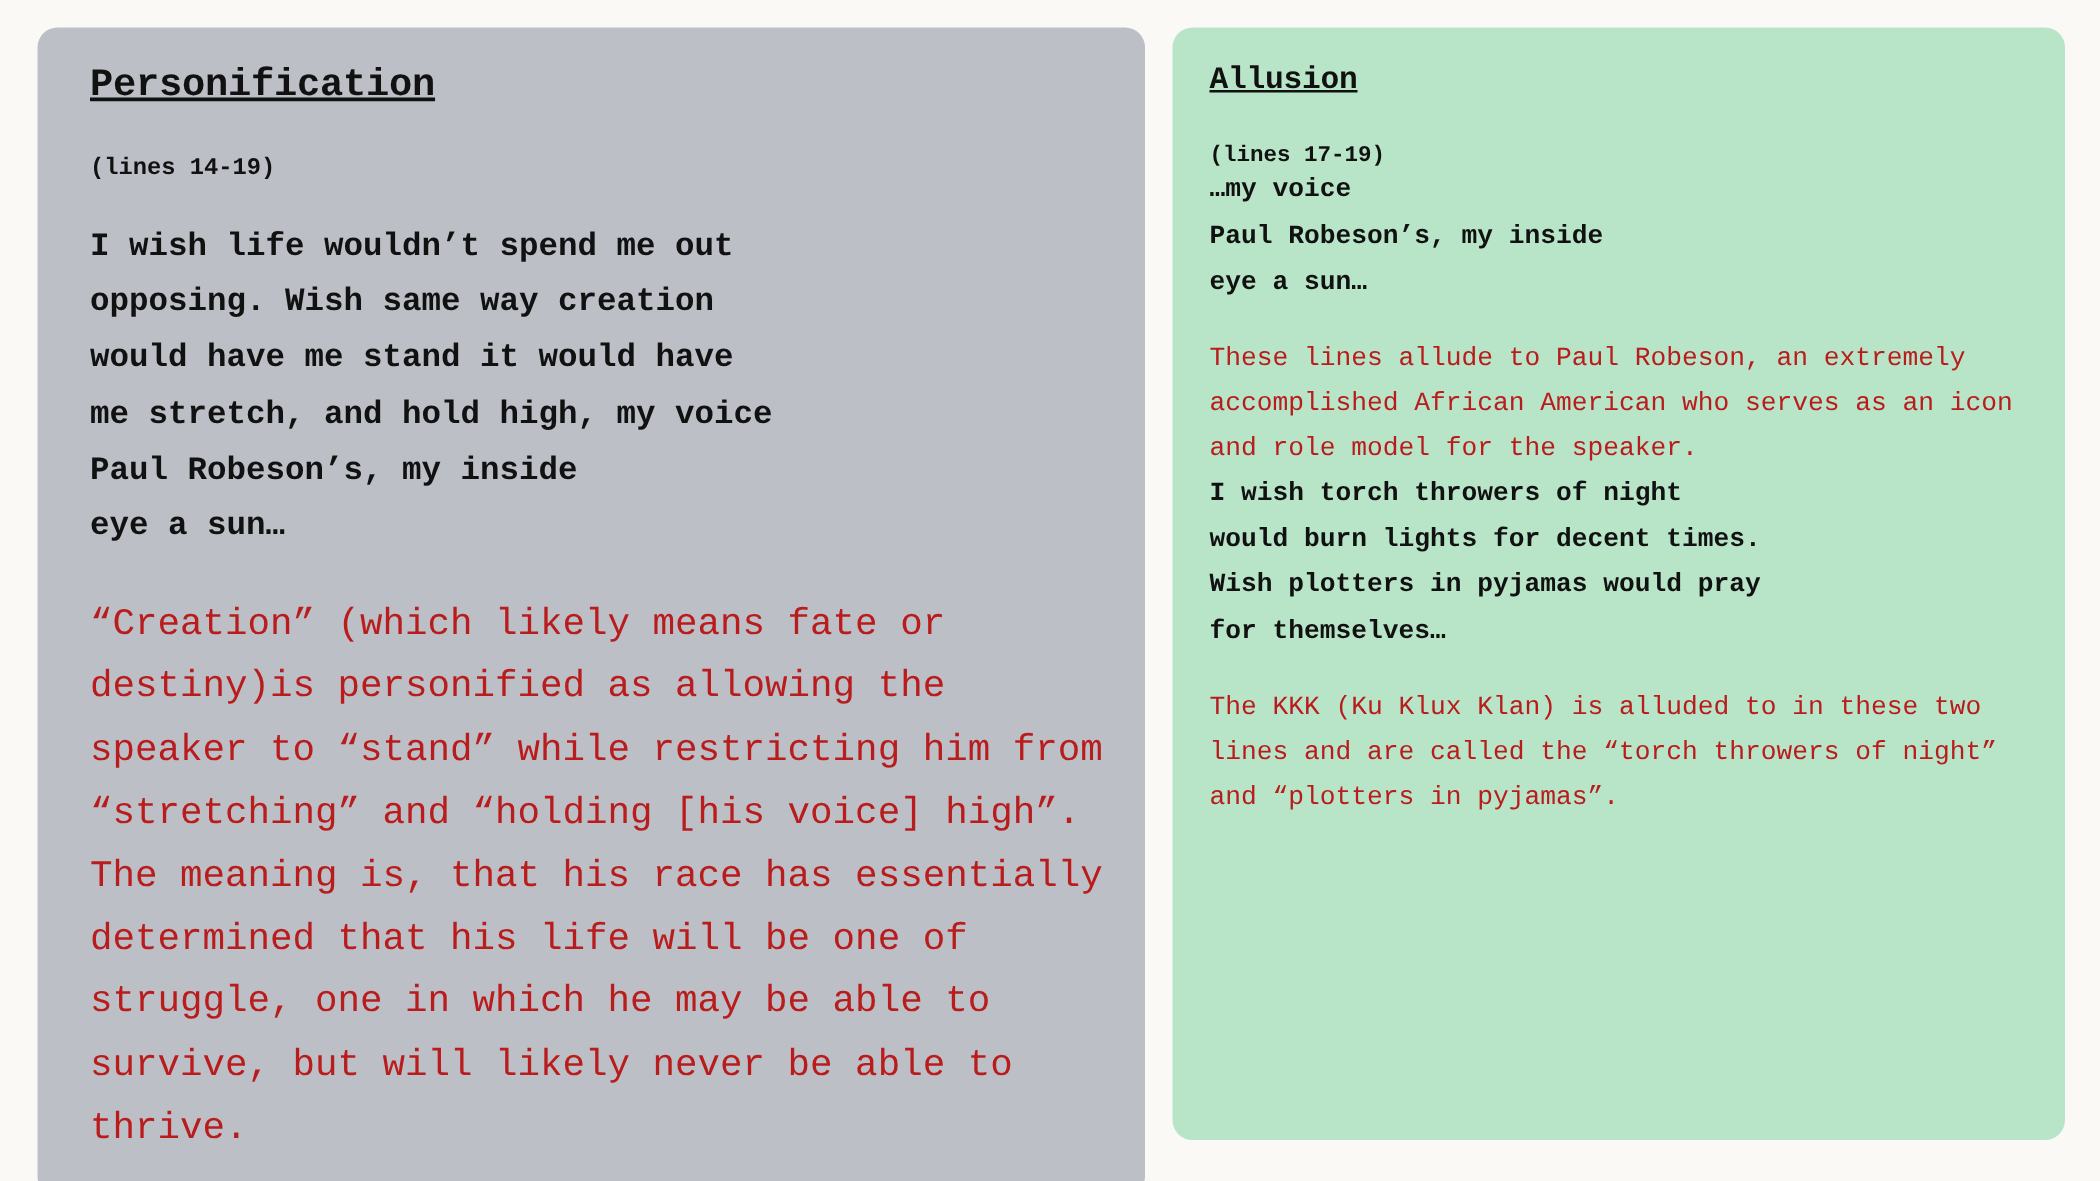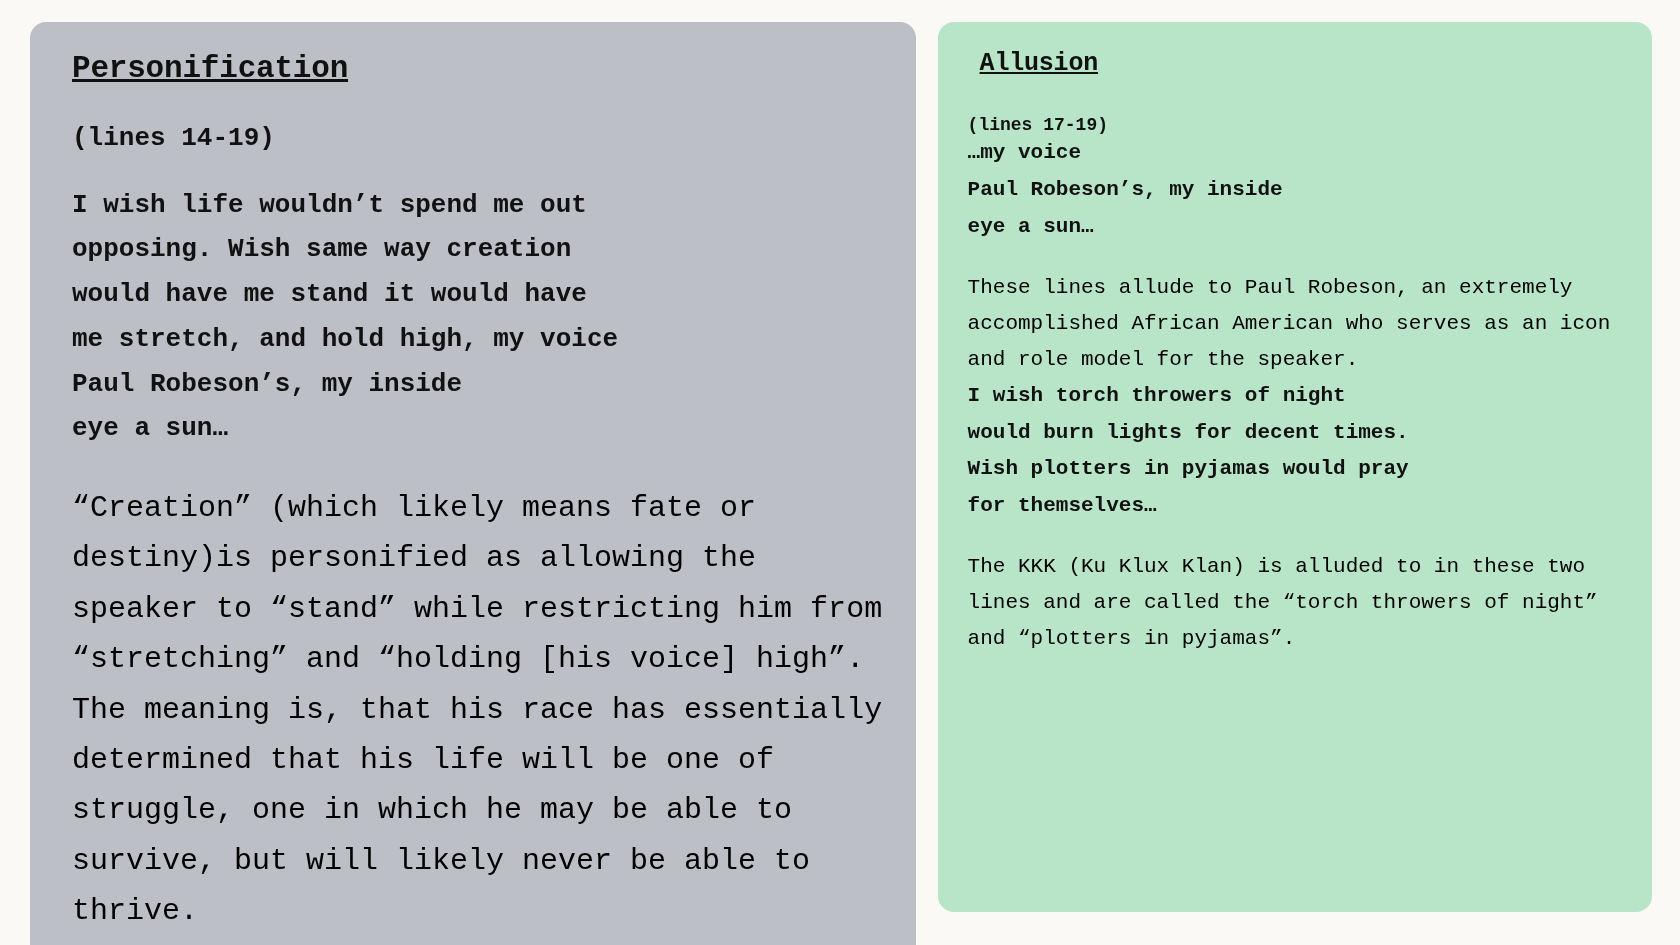--- a/index.html
+++ b/index.html
@@ -48,29 +48,28 @@
   }
   .panel-left .heading {
     font-size: 31px;
     line-height: 1.25;
     padding-top: 4px;
   }
   .panel-right .heading {
     font-size: 25px;
     line-height: 1.25;
     padding-top: 4px;
-    margin-left: 12px;
   }
   .lines-label {
     font-weight: bold;
     color: #111111;
     margin: 0;
   }
   .panel-left .lines-label {
-    font-size: 26px;
+    font-size: 19px;
     margin-top: 34px;
   }
   .panel-right .lines-label {
     font-size: 18px;
     margin-top: 36px;
   }
   .quote {
     font-weight: bold;
     color: #111111;
     white-space: pre-line;
@@ -78,21 +77,21 @@
   .panel-left .quote {
     font-size: 26px;
     line-height: 1.72;
     margin-top: 30px;
   }
   .panel-right .quote {
     font-size: 21px;
     line-height: 1.75;
   }
   .analysis {
-    color: #000000;
+    color: #b91c1c;
     font-weight: normal;
   }
   .panel-left .analysis {
     font-size: 30px;
     line-height: 1.68;
     margin-top: 32px;
   }
   .panel-right .analysis {
     font-size: 21px;
     line-height: 1.72;

